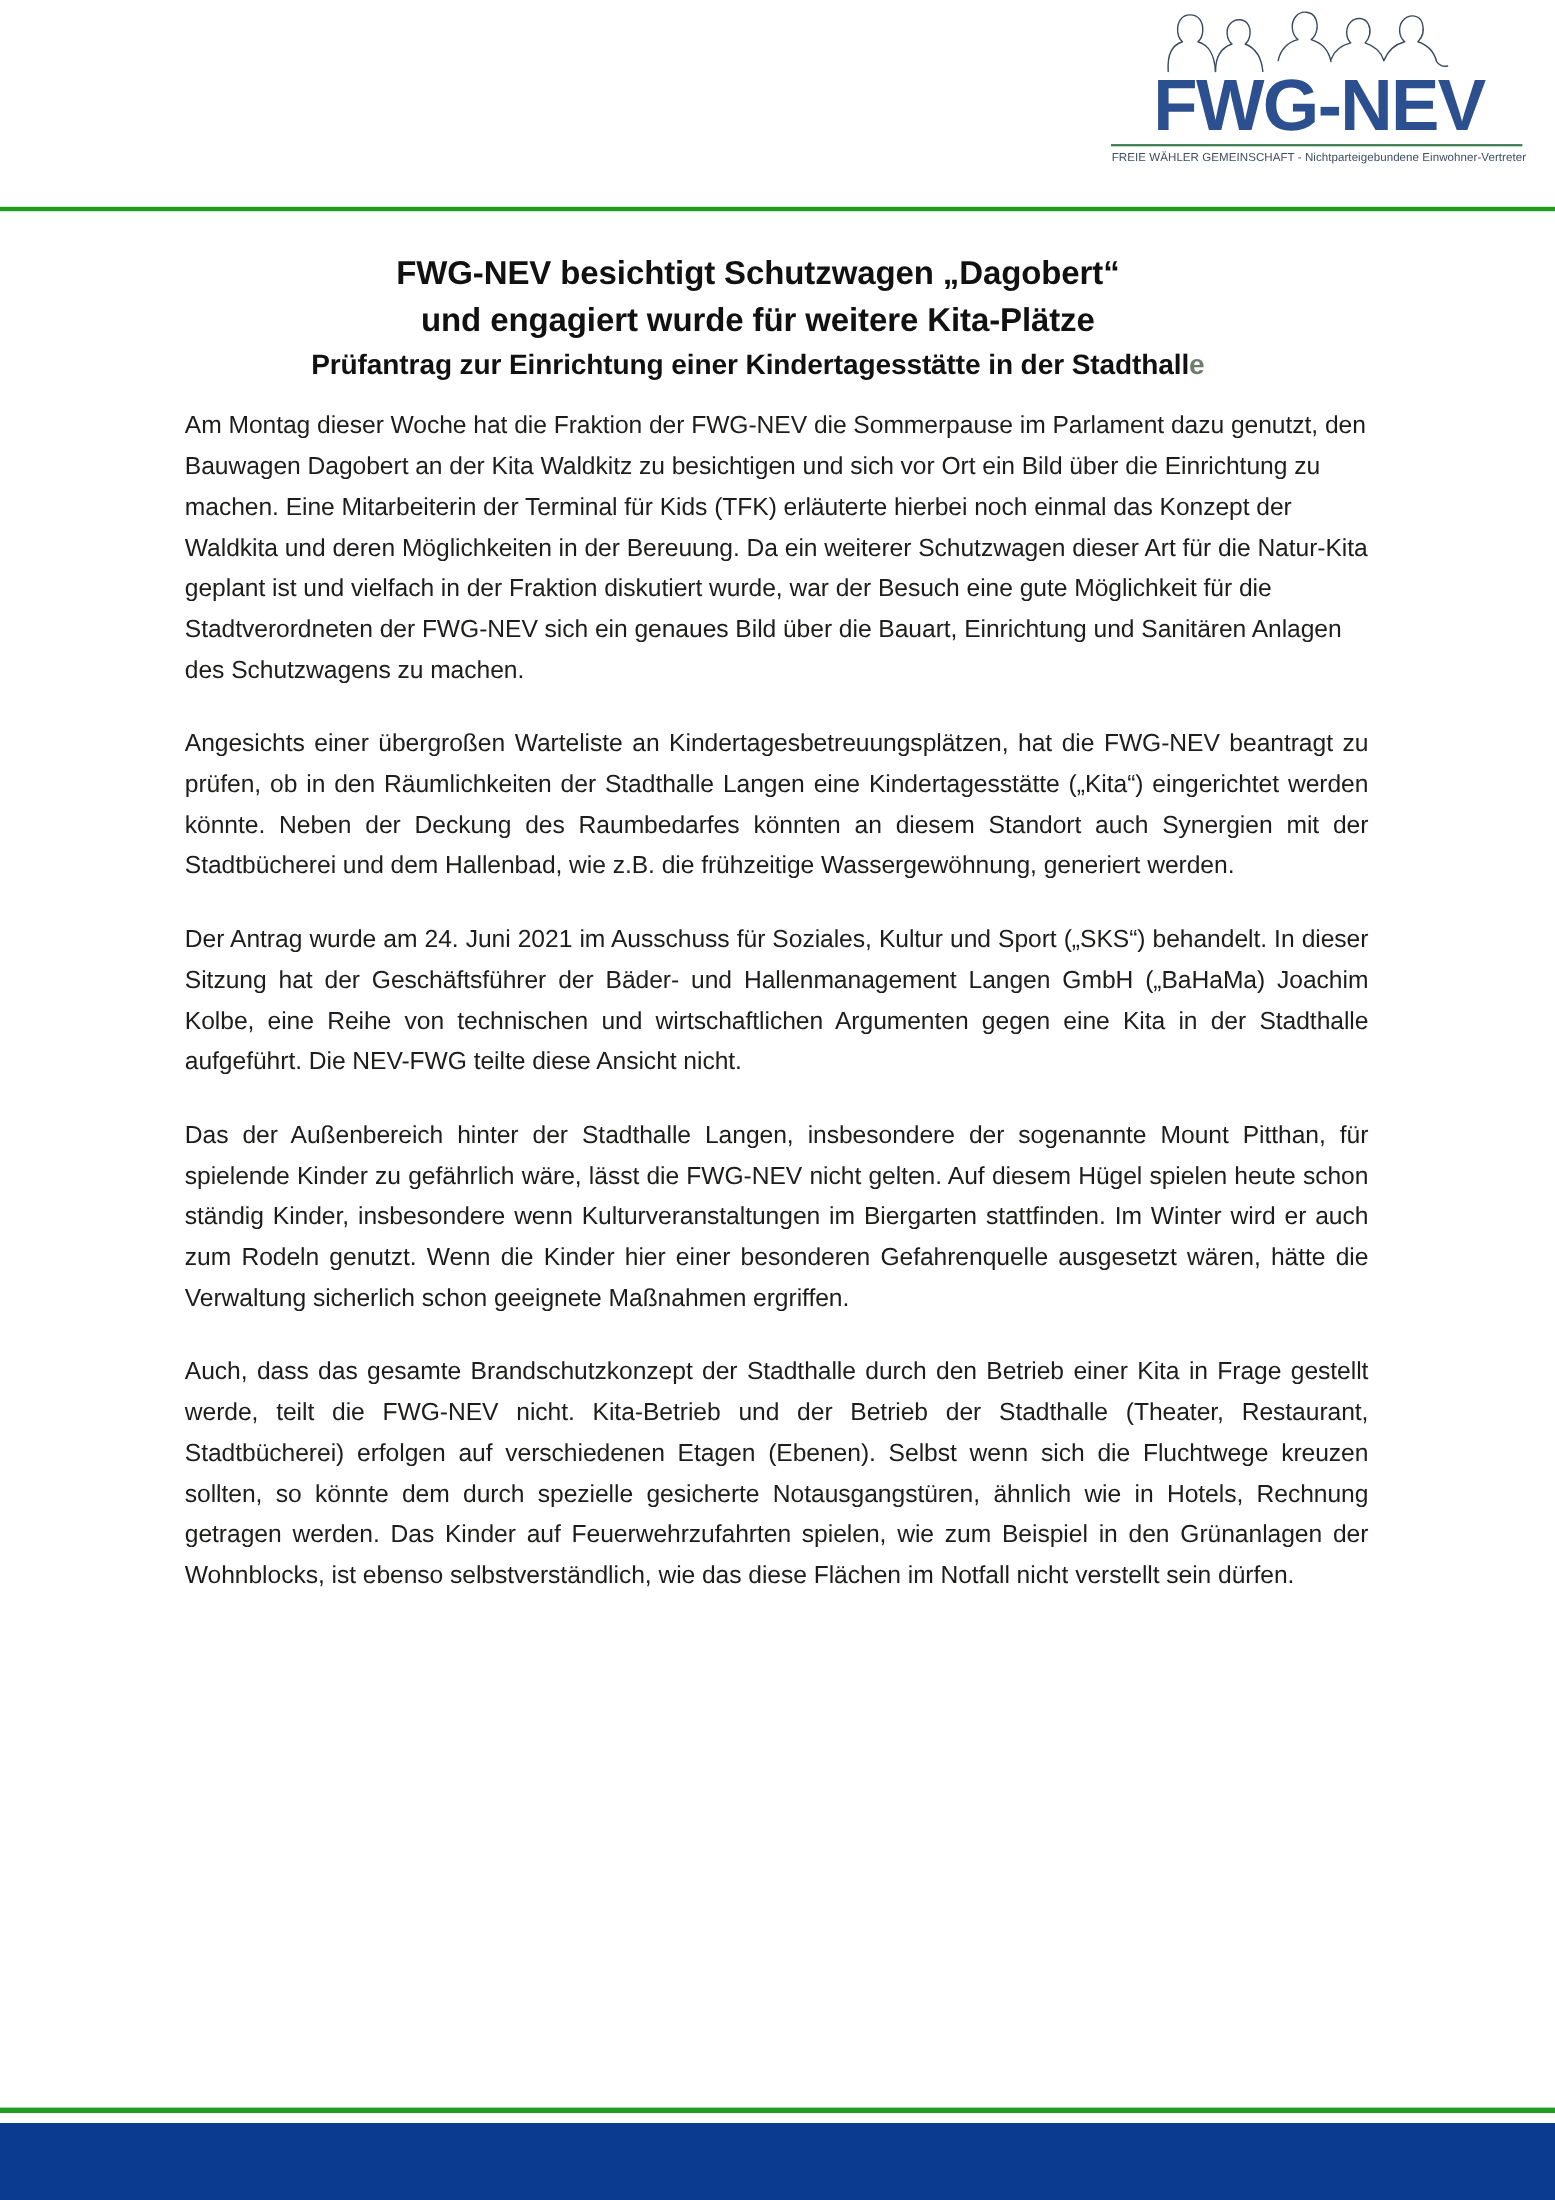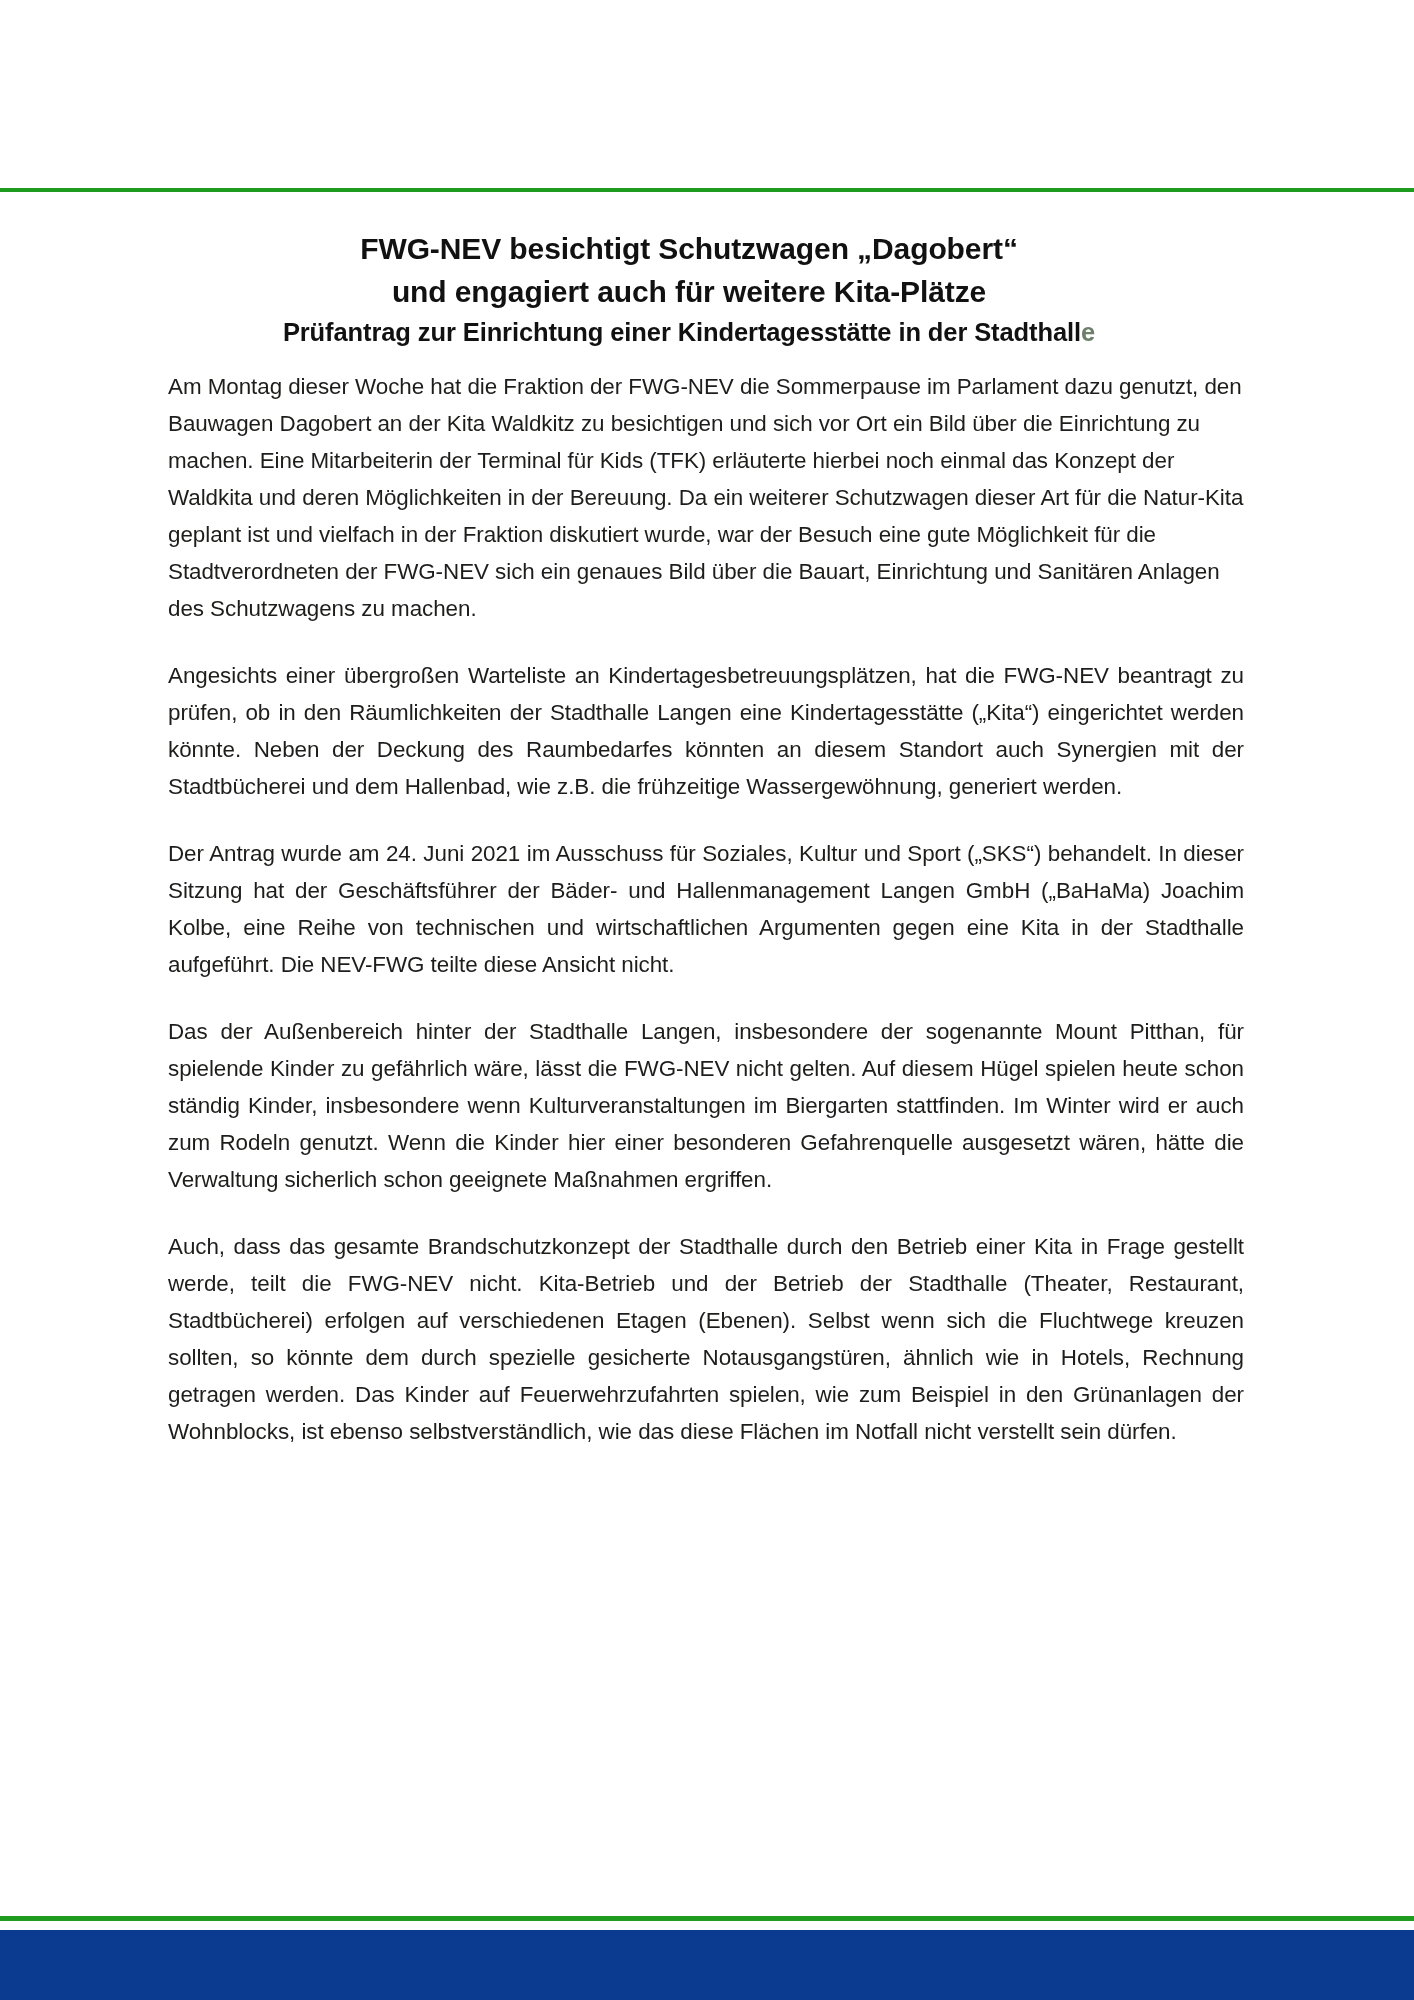--- a/index.html
+++ b/index.html
@@ -138,26 +138,47 @@
     height: 70px;
     background: #0b3b91;
   }
 </style>
 </head>
 <body>
 
 <div class="page">
 
   <div class="header">
+    <div class="logo-block">
+
+      <svg class="logo-figures" viewBox="0 0 330 58" aria-hidden="true">
+        <g fill="none" stroke="#3b4a5c" stroke-width="1.3" stroke-linecap="round" stroke-linejoin="round">
+
+          <path d="M18 57 C17 40 22 33 31 30 C26 26 25 16 29 10 C33 4 43 4 47 10 C51 16 50 26 45 30 C55 33 60 41 61 57"></path>
+
+          <path d="M61 57 C61 43 67 35 76 32 C71 28 70 19 74 14 C79 8 88 9 91 15 C94 21 92 29 88 32 C98 36 103 45 104 57"></path>
+
+          <path d="M118 47 C120 37 127 30 136 28 C130 23 129 13 134 7 C139 1 149 2 152 9 C155 16 153 24 148 28 C158 31 164 38 166 48"></path>
+
+          <path d="M166 46 C169 38 176 33 184 31 C179 26 179 17 184 12 C189 7 197 8 200 14 C203 20 201 27 197 31 C206 34 212 40 214 47"></path>
+
+          <path d="M214 47 C218 38 225 32 233 30 C227 25 227 15 232 10 C238 4 247 6 249 13 C251 20 249 26 245 30 C254 33 260 40 262 48 C265 52 268 53 272 52"></path>
+        </g>
+      </svg>
+
+      <div class="logo-word">FWG-NEV</div>
+      <div class="logo-rule"></div>
+      <div class="logo-tagline">FREIE WÄHLER GEMEINSCHAFT - Nichtparteigebundene Einwohner-Vertreter</div>
+    </div>
     <div class="header-rule"></div>
   </div>
 
   <div class="titles">
     <div class="title-line-1">FWG-NEV besichtigt Schutzwagen „Dagobert“</div>
-    <div class="title-line-2">und engagiert auch für weitere Kita-Plätze</div>
+    <div class="title-line-2">und engagiert wurde für weitere Kita-Plätze</div>
     <div class="title-line-3"><span>Prüfantrag zur Einrichtung einer Kindertagesstätte in der Stadthall</span><span class="tail">e</span></div>
   </div>
 
   <div class="body-copy">
     <p class="para">Am Montag dieser Woche hat die Fraktion der FWG-NEV die Sommerpause im Parlament dazu genutzt, den Bauwagen Dagobert an der Kita Waldkitz zu besichtigen und sich vor Ort ein Bild über die Einrichtung zu machen.  Eine Mitarbeiterin der Terminal für Kids (TFK) erläuterte hierbei noch einmal das Konzept der Waldkita und deren Möglichkeiten in der Bereuung. Da ein weiterer Schutzwagen dieser Art für die Natur-Kita geplant ist und vielfach in der Fraktion diskutiert wurde, war der Besuch eine gute Möglichkeit für die Stadtverordneten der FWG-NEV sich ein genaues Bild über die Bauart, Einrichtung und Sanitären Anlagen des Schutzwagens zu machen.</p>
     <p class="para justify">Angesichts einer übergroßen Warteliste an Kindertagesbetreuungsplätzen, hat die FWG-NEV beantragt zu prüfen, ob in den Räumlichkeiten der Stadthalle Langen eine Kindertagesstätte („Kita“) eingerichtet werden könnte. Neben der Deckung des Raumbedarfes könnten an diesem Standort auch Synergien mit der Stadtbücherei und dem Hallenbad, wie z.B. die frühzeitige Wassergewöhnung, generiert werden.</p>
     <p class="para justify">Der Antrag wurde am 24. Juni 2021 im Ausschuss für Soziales, Kultur und Sport („SKS“) behandelt. In dieser Sitzung hat der Geschäftsführer der Bäder- und Hallenmanagement Langen GmbH („BaHaMa) Joachim Kolbe, eine Reihe von technischen und wirtschaftlichen Argumenten gegen eine Kita in der Stadthalle aufgeführt. Die NEV-FWG teilte diese Ansicht nicht.</p>
     <p class="para justify">Das der Außenbereich hinter der Stadthalle Langen, insbesondere der sogenannte Mount Pitthan, für spielende Kinder zu gefährlich wäre, lässt die FWG-NEV nicht gelten. Auf diesem Hügel spielen heute schon ständig Kinder, insbesondere wenn Kulturveranstaltungen im Biergarten stattfinden. Im Winter wird er auch zum Rodeln genutzt. Wenn die Kinder hier einer besonderen Gefahrenquelle ausgesetzt wären, hätte die Verwaltung sicherlich schon geeignete Maßnahmen ergriffen.</p>
     <p class="para justify">Auch, dass das gesamte Brandschutzkonzept der Stadthalle durch den Betrieb einer Kita in Frage gestellt werde, teilt die FWG-NEV nicht. Kita-Betrieb und der Betrieb der Stadthalle (Theater, Restaurant, Stadtbücherei) erfolgen auf verschiedenen Etagen (Ebenen). Selbst wenn sich die Fluchtwege kreuzen sollten, so könnte dem durch spezielle gesicherte Notausgangstüren, ähnlich wie in Hotels, Rechnung getragen werden. Das Kinder auf Feuerwehrzufahrten spielen, wie zum Beispiel in den Grünanlagen der Wohnblocks, ist ebenso selbstverständlich, wie das diese Flächen im Notfall nicht verstellt sein dürfen.</p>
   </div>

